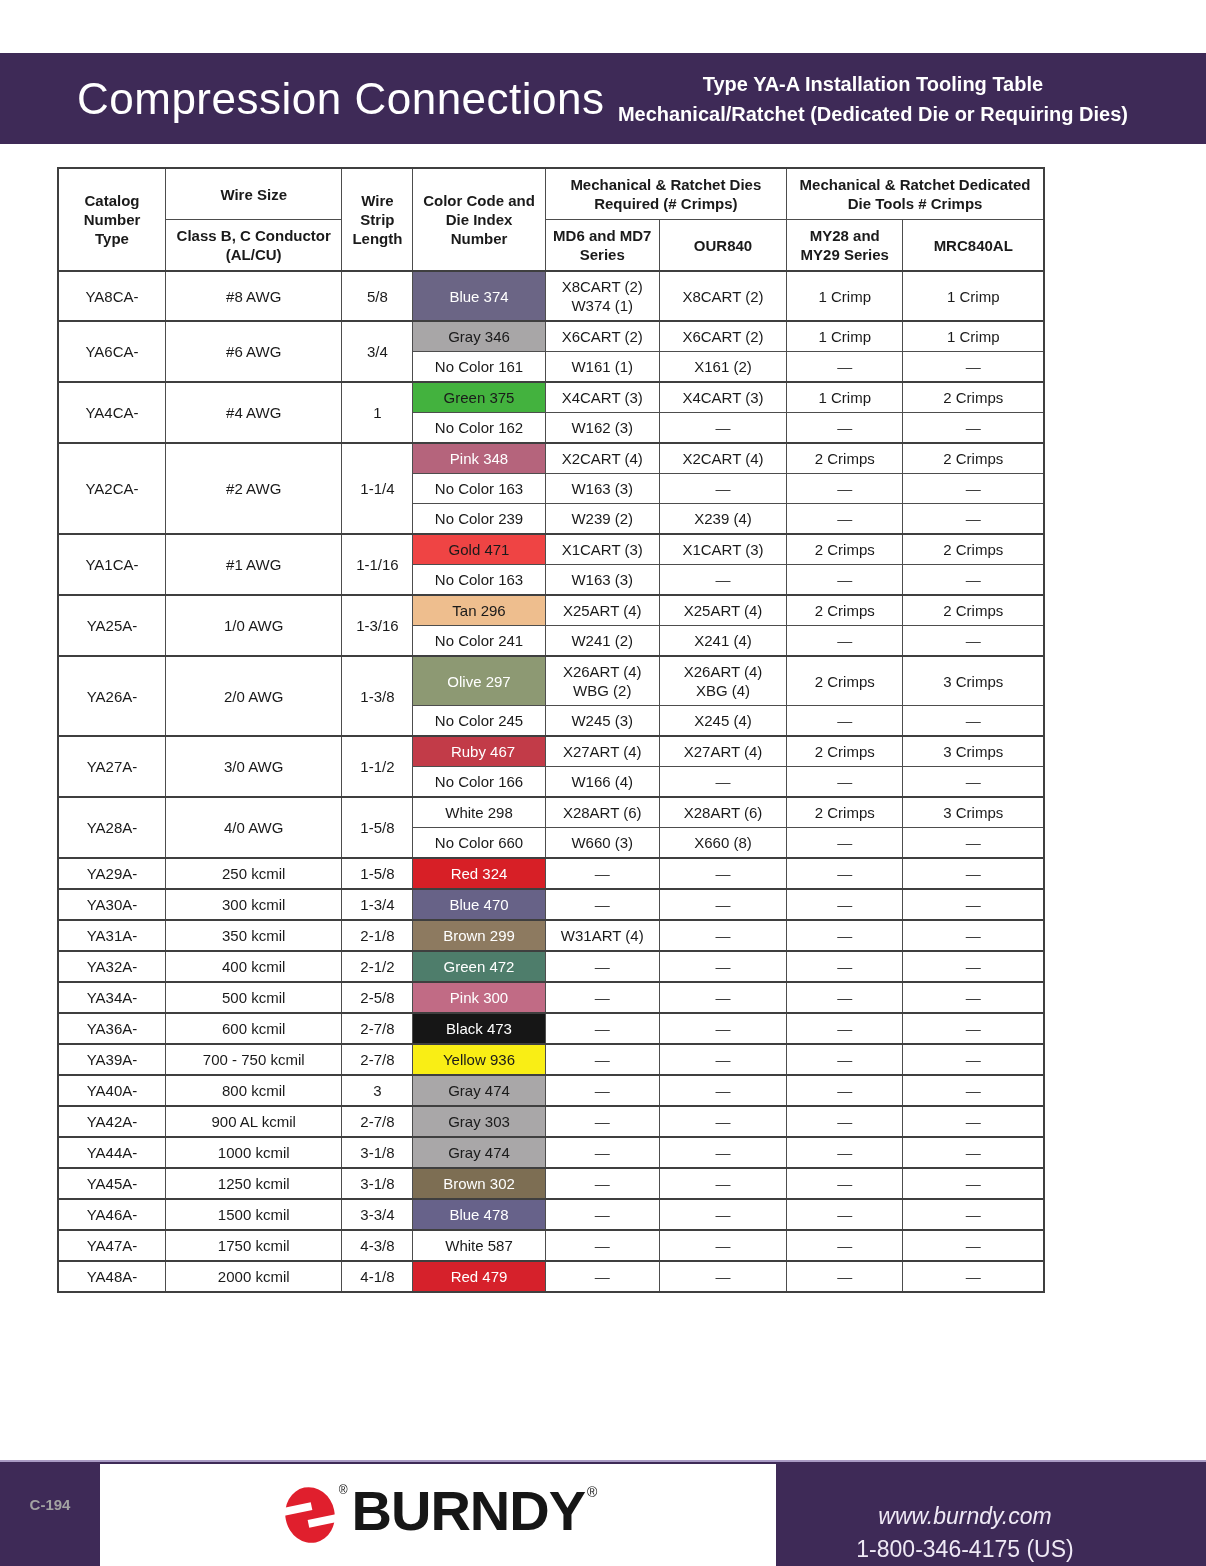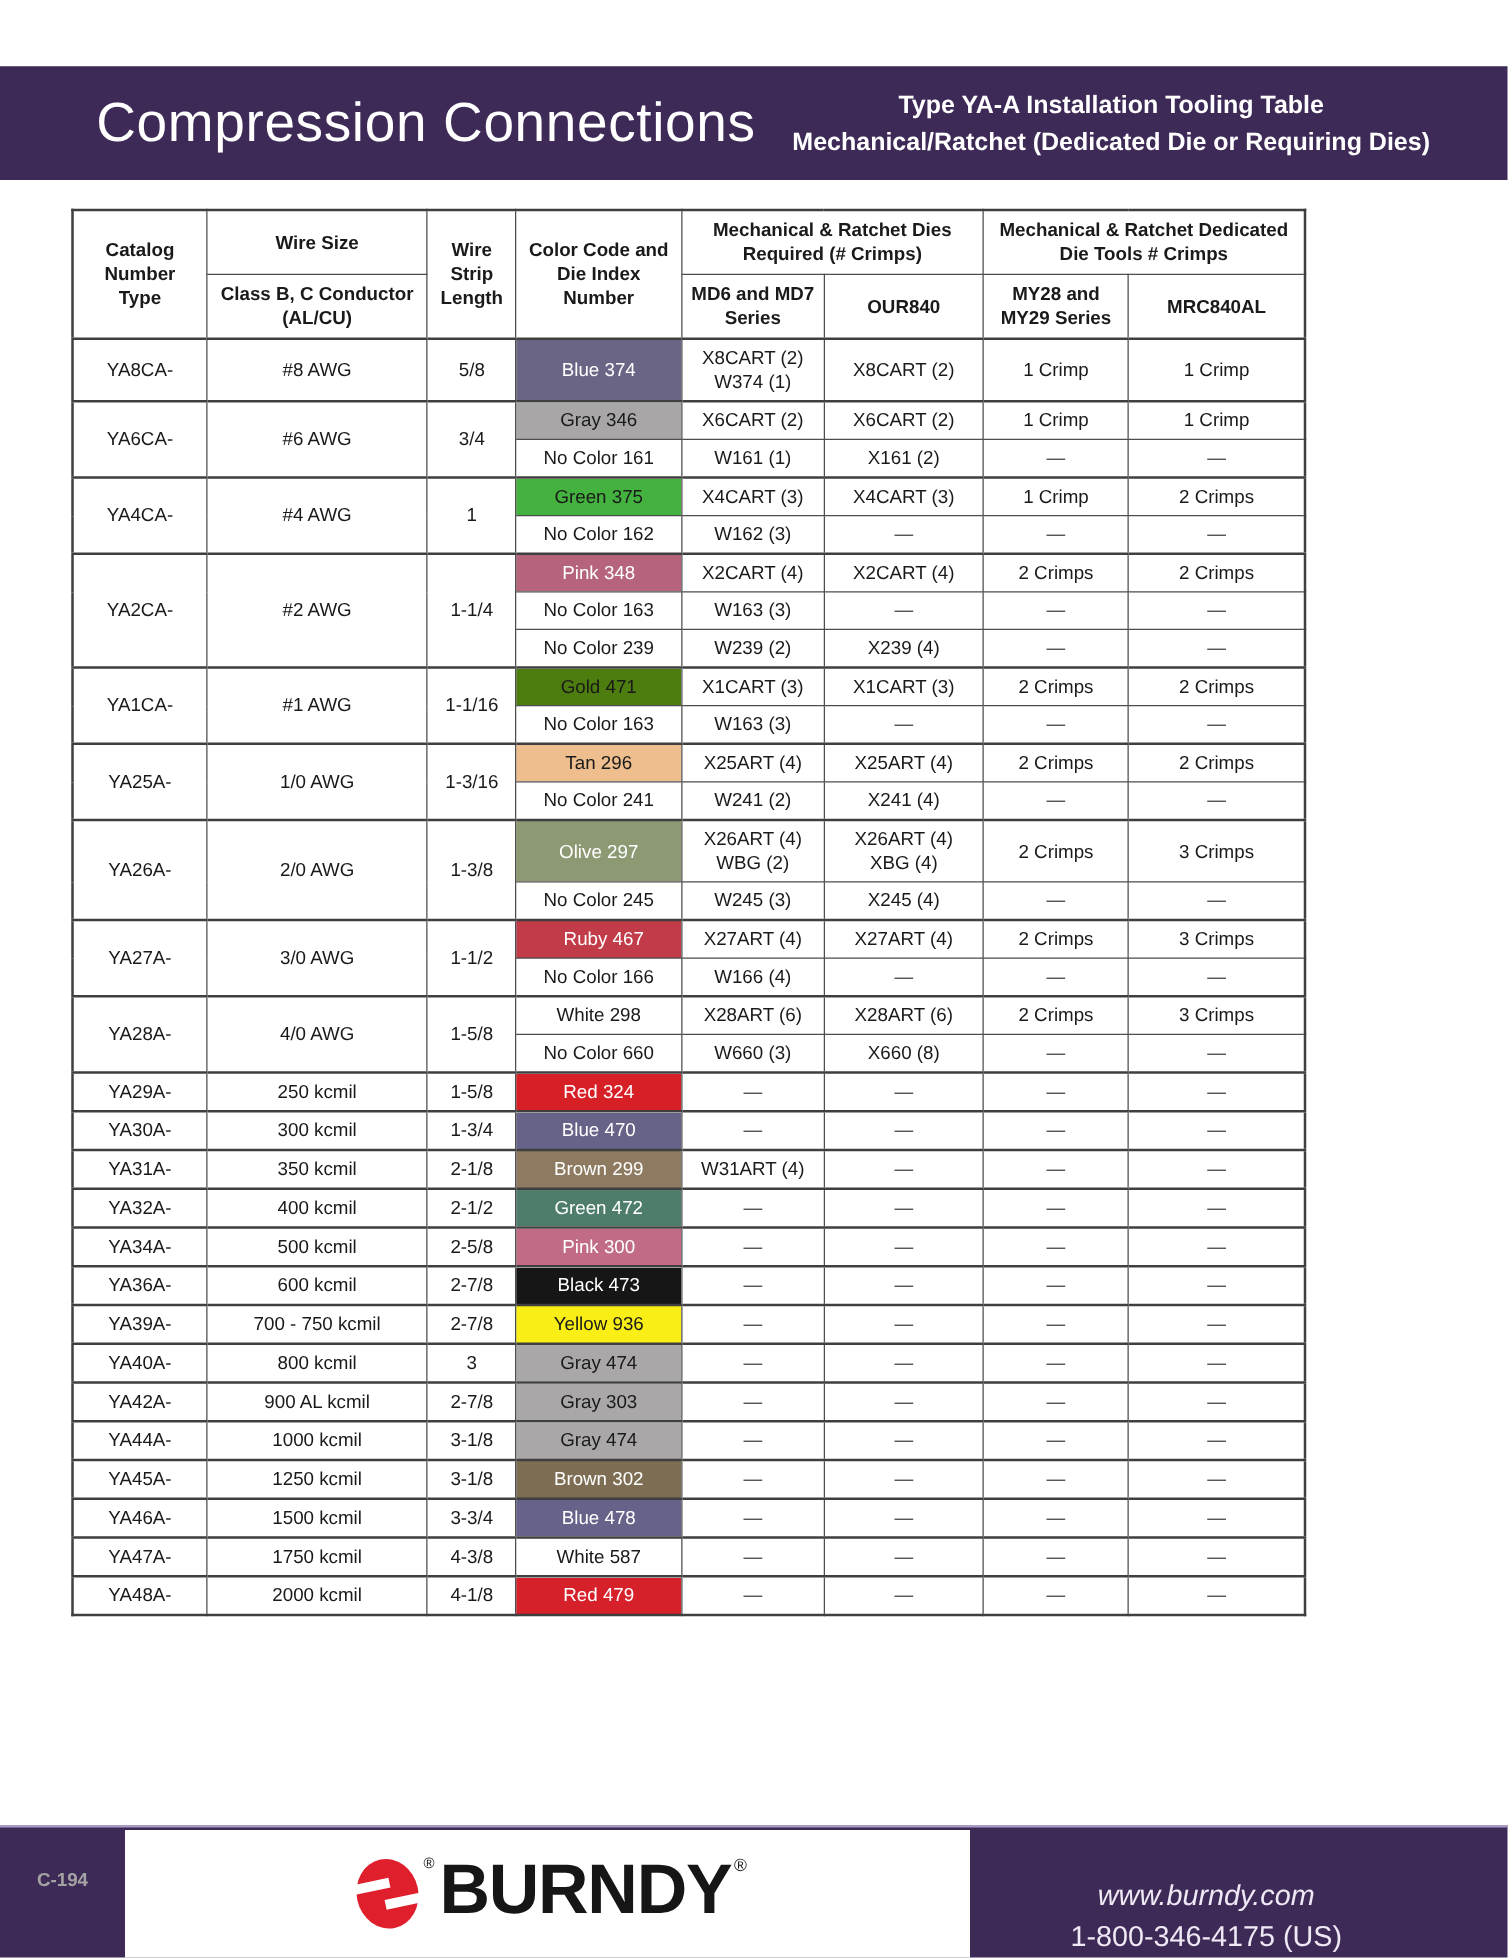--- a/index.html
+++ b/index.html
@@ -20,21 +20,21 @@
     color: #ffffff;
   }
   .page-title {
     position: absolute; left: 57px; top: 50%;
     transform: translateY(-50%);
     font-size: 44px; font-weight: 400; letter-spacing: 0.5px;
     white-space: nowrap;
     margin-left: 20px;
   }
   .header-sub {
-    position: absolute; right: 62px; top: 50%;
+    position: absolute; right: 78px; top: 50%;
     transform: translateY(-50%);
     text-align: center;
     font-weight: 700; font-size: 20px; line-height: 30px;
     white-space: nowrap;
   }
 
   
   .tool-table {
     position: absolute; left: 57px; top: 167px;
     width: 988px;
@@ -212,21 +212,21 @@
         <td class="swatch" style="color: rgb(26, 26, 26);">No Color 239</td>
         <td>W239 (2)</td>
         <td>X239 (4)</td>
         <td class="dash">—</td>
         <td class="dash">—</td>
       </tr>
       <tr class="group-start">
         <td rowspan="2">YA1CA-</td>
         <td rowspan="2">#1 AWG</td>
         <td rowspan="2">1-1/16</td>
-        <td class="swatch" style="background: #4d7c0f; color: rgb(26, 26, 26);">Gold 471</td>
+        <td class="swatch" style="background: #ef4444; color: rgb(26, 26, 26);">Gold 471</td>
         <td>X1CART (3)</td>
         <td>X1CART (3)</td>
         <td>2 Crimps</td>
         <td>2 Crimps</td>
       </tr>
       <tr>
         <td class="swatch" style="color: rgb(26, 26, 26);">No Color 163</td>
         <td>W163 (3)</td>
         <td class="dash">—</td>
         <td class="dash">—</td>

